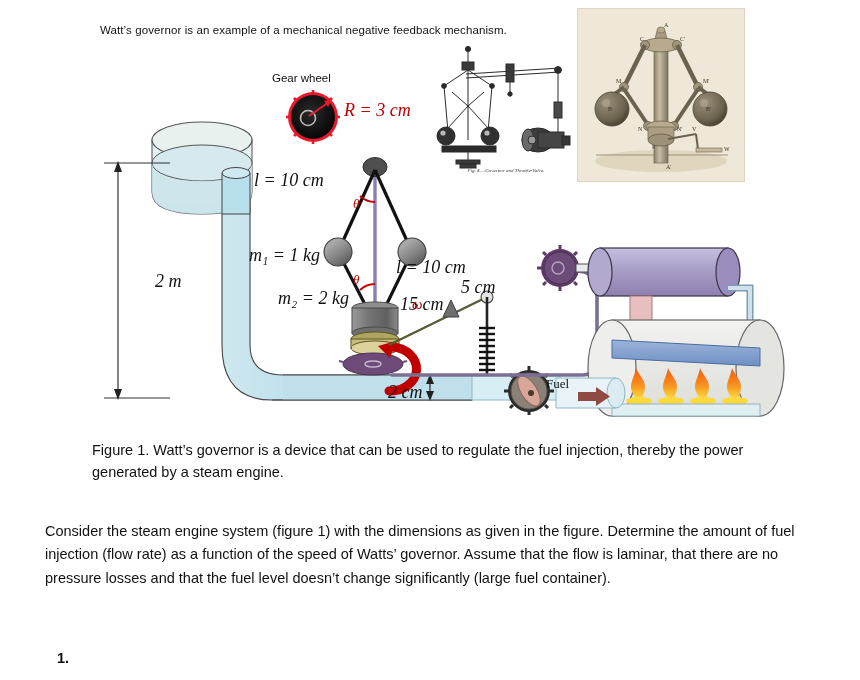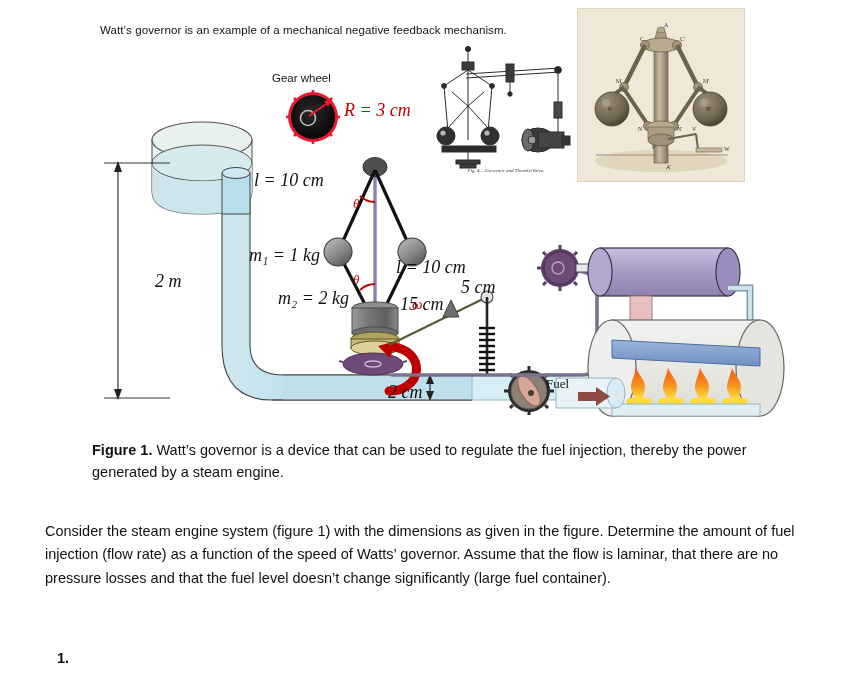--- a/index.html
+++ b/index.html
@@ -29,21 +29,21 @@
   }
 
   .caption {
     position: absolute;
     left: 92px; top: 440px;
     width: 690px;
     font-size: 14.5px;
     line-height: 1.5;
     color: #111;
   }
-  .caption b { font-weight: bold; }
+  .caption b { font-weight: normal; }
 
   .body-par {
     position: absolute;
     left: 45px; top: 520px;
     width: 757px;
     font-size: 14.5px;
     line-height: 1.62;
     color: #111;
   }
 

